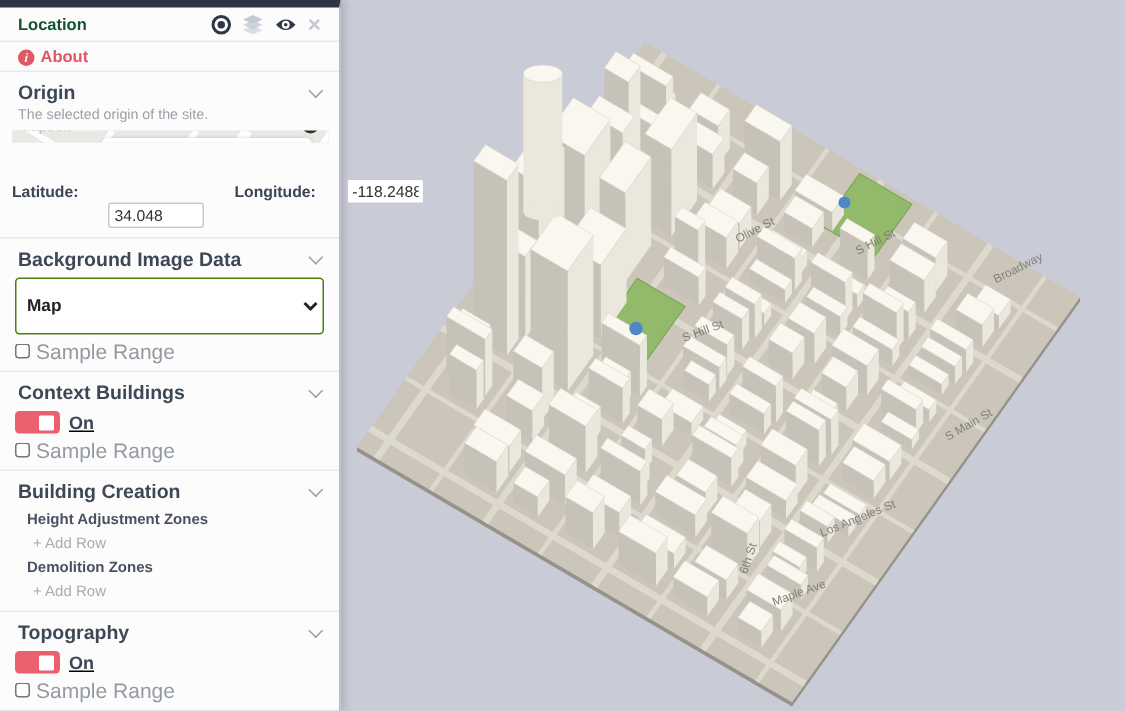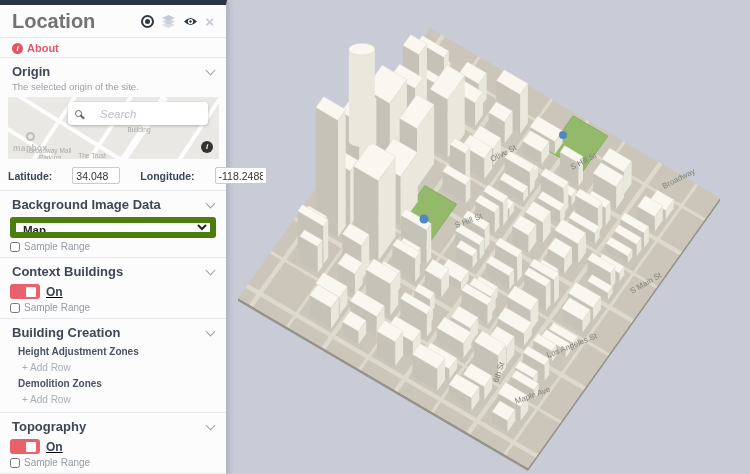--- a/index.html
+++ b/index.html
@@ -10,21 +10,21 @@
   .viewport { position:absolute; left:0; top:0; width:750px; height:474px; background:#c9cbd7; }
   .viewport svg { display:block; }
 
   
   .sidebar { position:absolute; left:0; top:0; width:227px; height:474px;
     background:#fcfcfd; border-top:5px solid #2c3542; border-right:1px solid #b7bac4;
     box-shadow:2px 0 5px rgba(40,45,60,.18); display:flex; flex-direction:column; }
   .hr { height:1px; background:#e7e9ec; flex:none; }
 
   .hdr { display:flex; align-items:center; justify-content:space-between; padding:5px 12px 4px; }
-  .hdr .title { font-size:20px; font-weight:bold; color:#737373; }
+  .hdr .title { font-size:11px; font-weight:bold; color:#14532d; }
   .hdr .icons { display:flex; align-items:center; gap:7px; }
   .ic-target { width:13px; height:13px; border:2px solid #2e3844; border-radius:50%;
     position:relative; cursor:pointer; }
   .ic-target::after { content:""; position:absolute; left:2px; top:2px; width:5px; height:5px;
     background:#2e3844; border-radius:50%; }
   .ic-x { font-size:15px; line-height:13px; color:#c3c9d1; font-weight:bold; cursor:pointer; }
 
   .about { display:flex; align-items:center; gap:4px; padding:4px 12px 3px; cursor:pointer; }
   .about .i { width:11px; height:11px; background:#e15766; color:#fff; border-radius:50%;
     font-size:8px; font-weight:bold; text-align:center; line-height:11px; font-style:italic; }
@@ -55,30 +55,30 @@
   .mapbox-logo .w { font-size:8.5px; font-weight:bold; color:#bdbdb9; letter-spacing:.3px; }
   .mm-info { position:absolute; right:6px; bottom:6px; width:12px; height:12px; background:#333;
     color:#fff; border-radius:50%; font-size:8px; font-style:italic; font-weight:bold;
     text-align:center; line-height:12px; cursor:pointer; }
 
   
   .coords { display:flex; align-items:center; gap:20px; padding:4px 8px 6px; }
   .coords label { font-size:10.5px; font-weight:bold; color:#3c4554; flex:none; }
   .coords input { height:17px; border:1px solid #c7cbd1; border-radius:2px; font-size:10.5px;
     color:#333; padding:0 3px; font-family:"Liberation Sans", sans-serif; }
-  .in-lat { width:48px; } .in-lon { width:52px; }
+  .in-lat { width:64px;margin-top:32px; } .in-lon { width:52px; }
 
   
   .selrow { padding:3px 10px 1px; }
-  .selrow select { width:100%; height:21px; border:6px solid #4d7c0f; border-radius:3px;
+  .selrow select { width:100%; height:38px; border:1px solid #4d7c0f; border-radius:3px;
     font-size:11.5px; font-weight:bold; color:#222; background:#fff; padding:0 3px;
     font-family:"Liberation Sans", sans-serif; }
   .chkrow { display:flex; align-items:center; gap:4px; padding:2px 10px 5px; }
   .chkrow input { width:10px; height:10px; margin:0; }
-  .chkrow span { font-size:10px; color:#949aa2; }
+  .chkrow span { font-size:14px; color:#949aa2; }
   .togrow { display:flex; align-items:center; gap:6px; padding:3px 10px 1px;text-decoration:underline; }
   .toggle { width:30px; height:15px; background:#e8616d; border-radius:3px; position:relative; cursor:pointer; flex:none; }
   .toggle .knob { position:absolute; left:15px; top:1.5px; width:12px; height:12px;
     background:#fff; border:1px solid #e8616d; border-radius:2px; }
   .togrow .on { font-size:12px; font-weight:bold; color:#3c4554; }
 
   .zones { margin:2px 10px 4px 18px; }
   .zone-label { font-size:10px; font-weight:bold; color:#4a5260; padding:2px 0; }
   .addrow { font-size:10px; color:#a7adb5; padding:3px 0 3px 4px; cursor:pointer; }
 </style>

